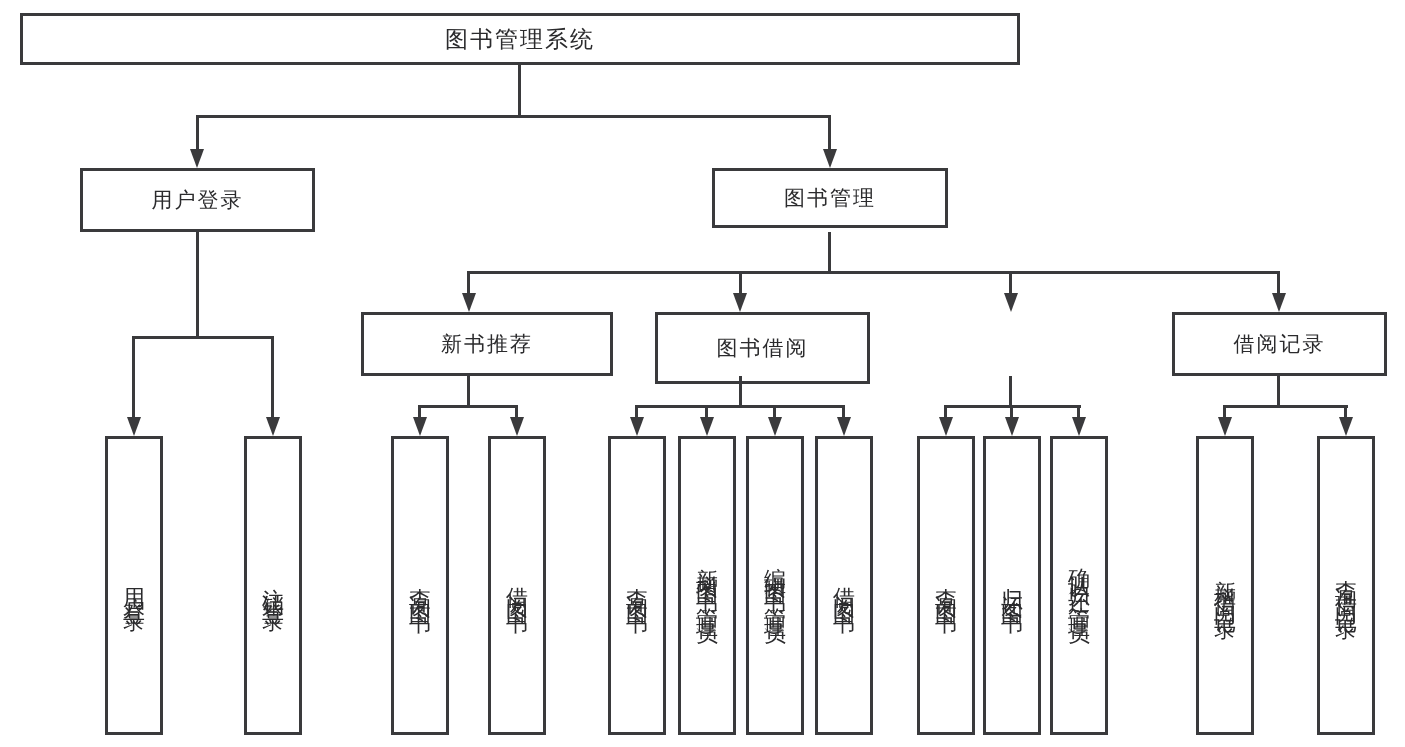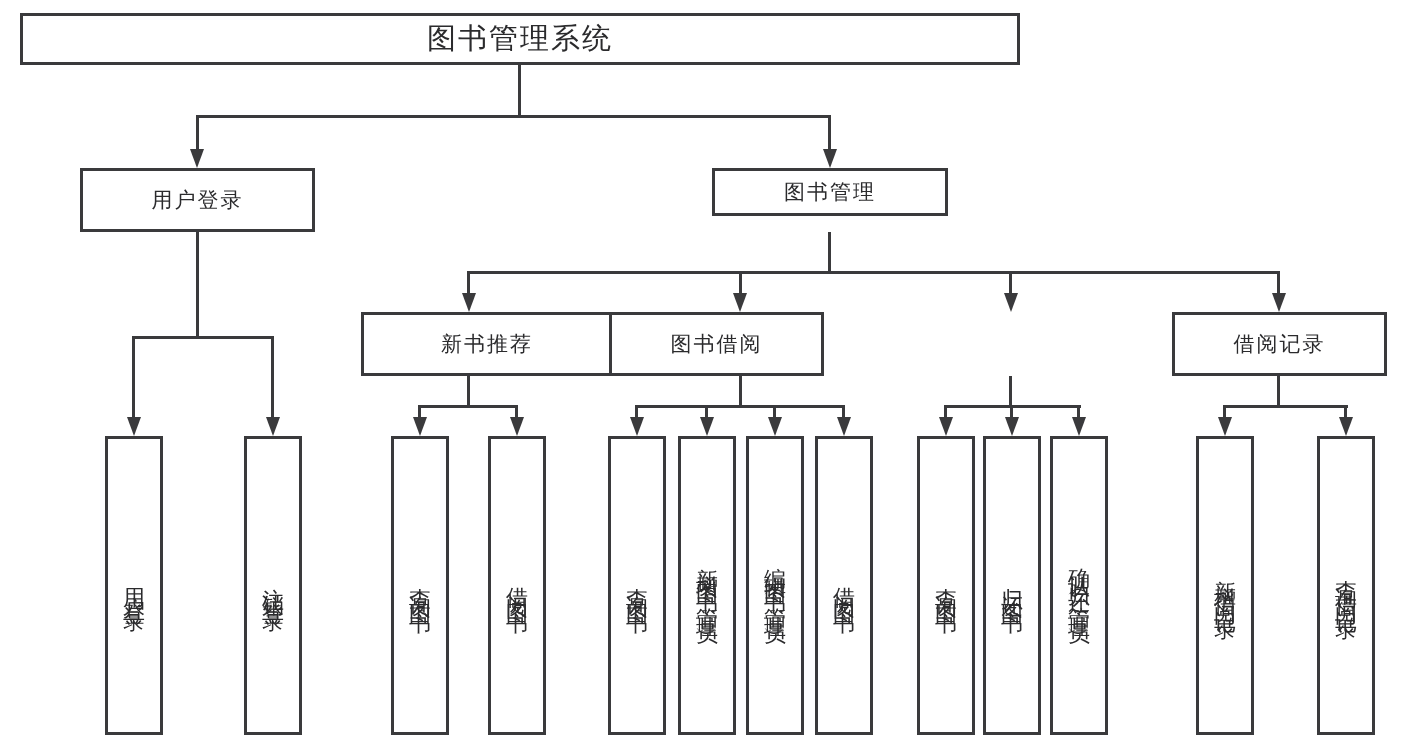--- a/index.html
+++ b/index.html
@@ -16,21 +16,21 @@
     box-sizing: border-box;
     border: 3px solid #3a3a3c;
     background: #ffffff;
     color: #2b2b2d;
     display: flex;
     align-items: center;
     justify-content: center;
     text-align: center;
   }
   .box.hbox { font-size: 21px; letter-spacing: 2px; }
-  .box.root { font-size: 29px; font-family: Liberation Serif, serif; }
+  .box.root { font-size: 23px; font-family: Liberation Serif, serif; }
   .box.vbox {
     writing-mode: vertical-rl;
     text-orientation: mixed;
     font-size: 22px;
     letter-spacing: 8px;
     line-height: 1;
   }
   .hl, .vl { position: absolute; background: #3a3a3c; }
   .hl { height: 3px; }
   .vl { width: 3px; }
@@ -54,24 +54,24 @@
   }
 </style>
 </head>
 <body>
 
 <div class="canvas">
 
   <div class="box hbox root" style="left:20px; top:13px; width:1000px; height:52px;">图书管理系统</div>
 
   <div class="box hbox" style="left:80px; top:168px; width:235px; height:64px;">用户登录</div>
-  <div class="box hbox" style="left:712px; top:168px; width:236px; height:48px;">图书管理</div>
+  <div class="box hbox" style="left:712px; top:168px; width:236px; height:60px;">图书管理</div>
 
   <div class="box hbox" style="left:361px; top:312px; width:252px; height:64px;">新书推荐</div>
-  <div class="box hbox" style="left:609px; top:312px; width:215px; height:64px;">图书借阅</div>
+  <div class="box hbox" style="left:655px; top:312px; width:215px; height:72px;">图书借阅</div>
   <div class="box hbox" style="left:1172px; top:312px; width:215px; height:64px;">借阅记录</div>
 
   <div class="box vbox" style="left:105px; top:436px; width:58px; height:299px;">用户登录</div>
   <div class="box vbox" style="left:244px; top:436px; width:58px; height:299px;">注销登录</div>
 
   <div class="box vbox" style="left:391px; top:436px; width:58px; height:299px;">查询图书</div>
   <div class="box vbox" style="left:488px; top:436px; width:58px; height:299px;">借阅图书</div>
 
   <div class="box vbox" style="left:608px; top:436px; width:58px; height:299px;">查询图书</div>
   <div class="box vbox" style="left:678px; top:436px; width:58px; height:299px;">新增图书（管理员）</div>

